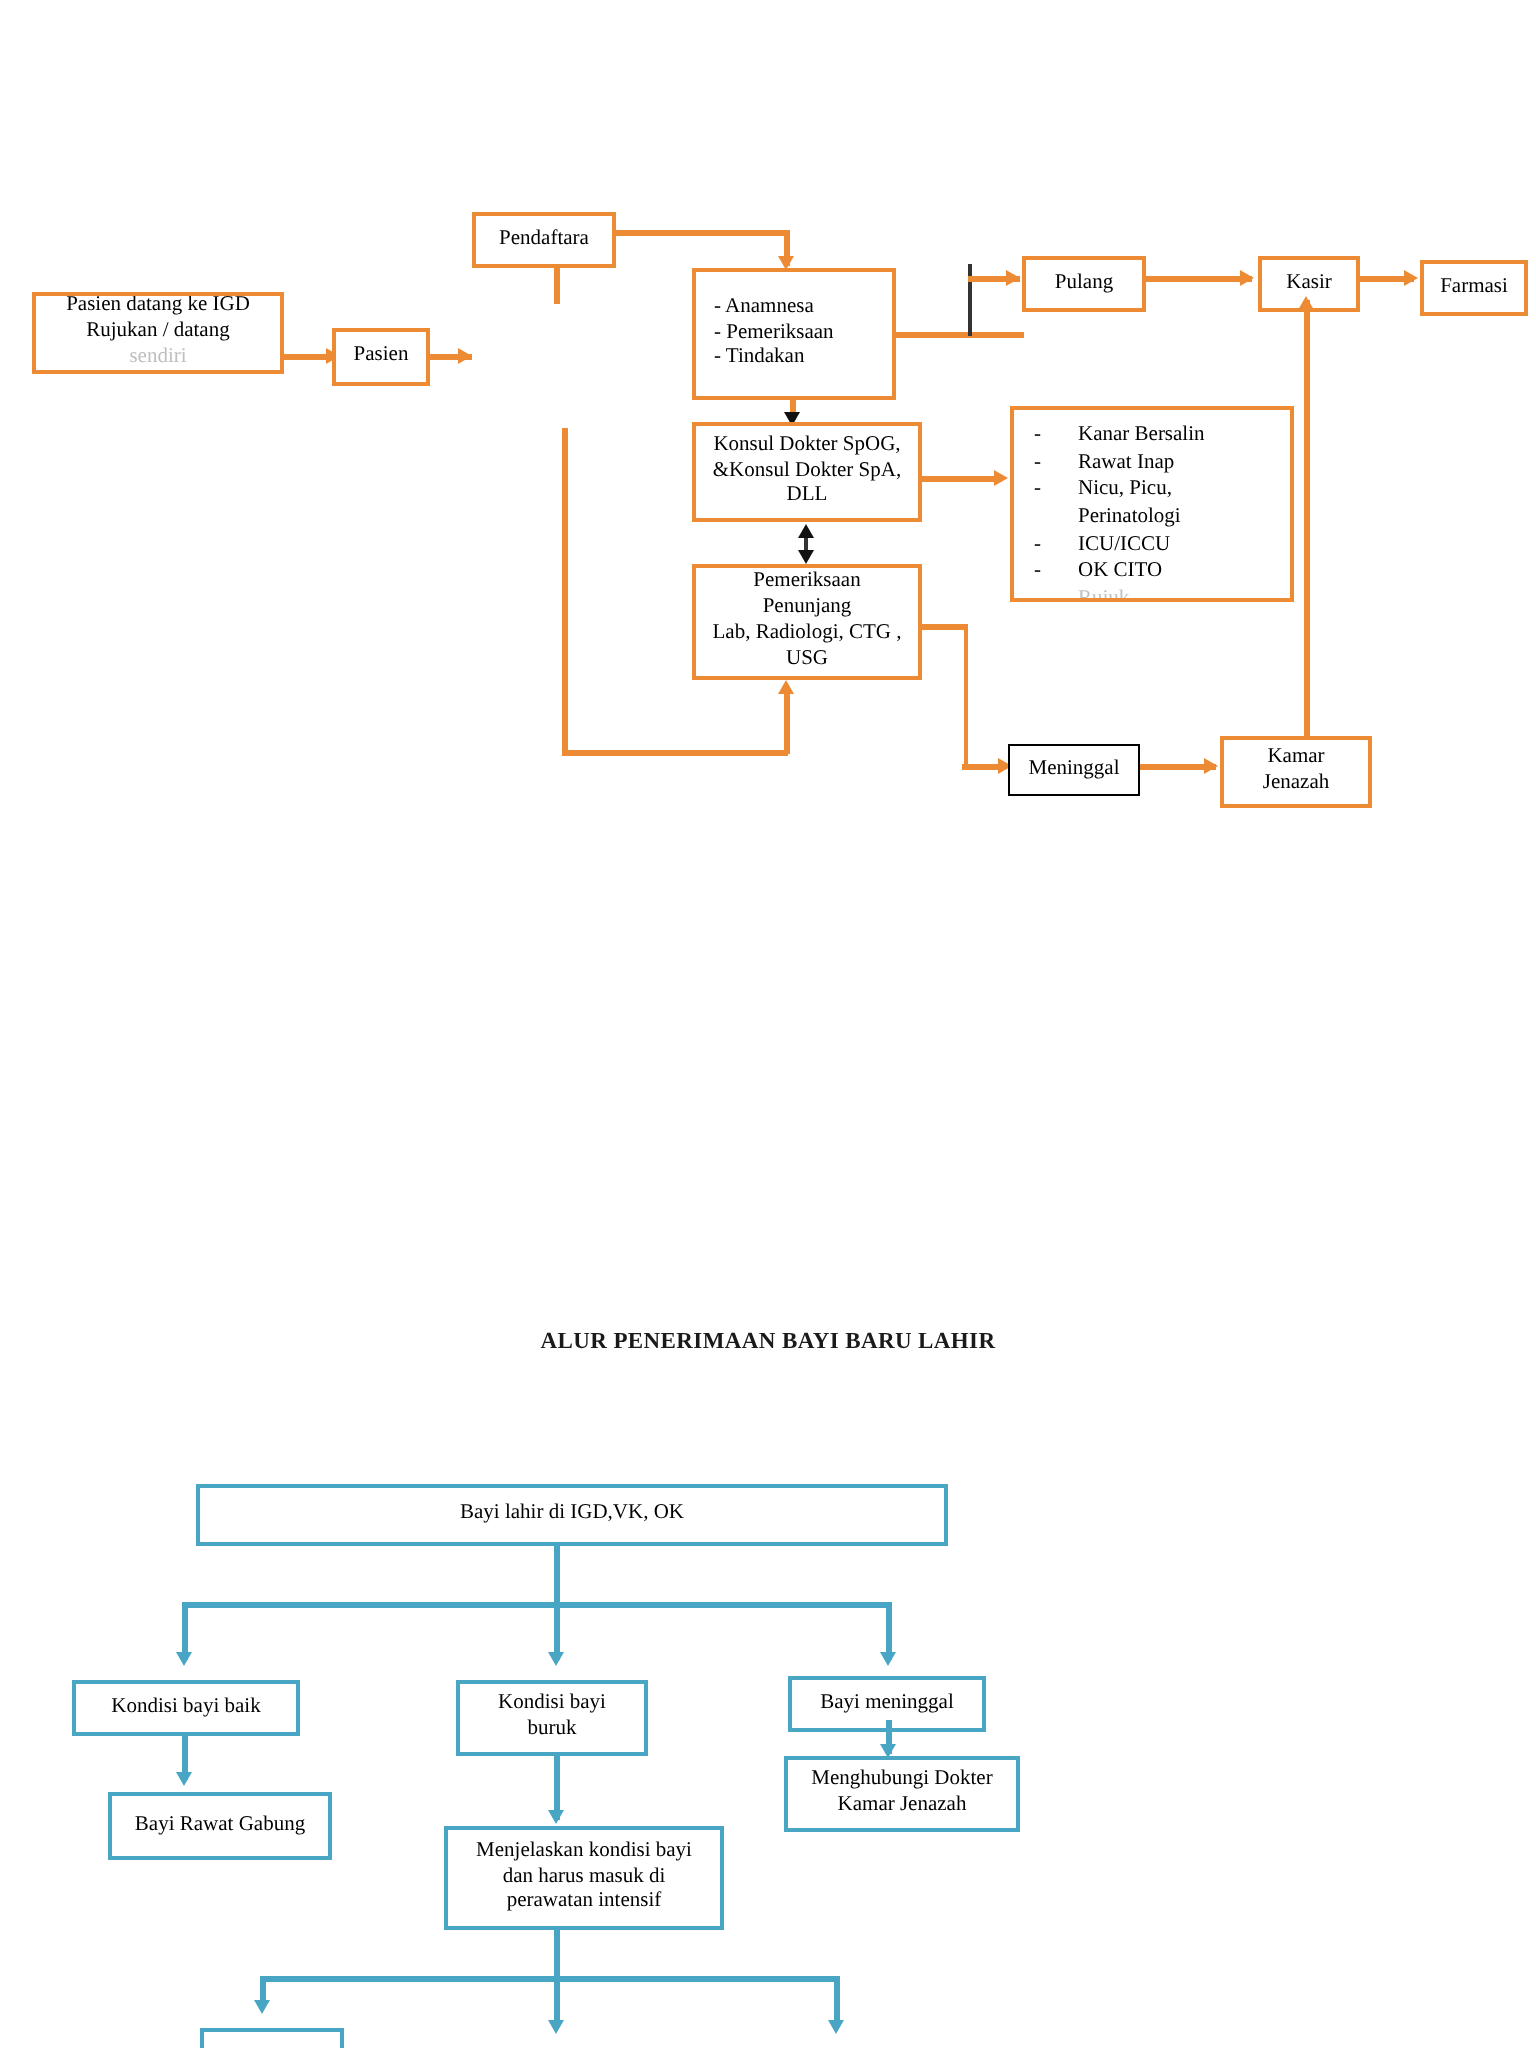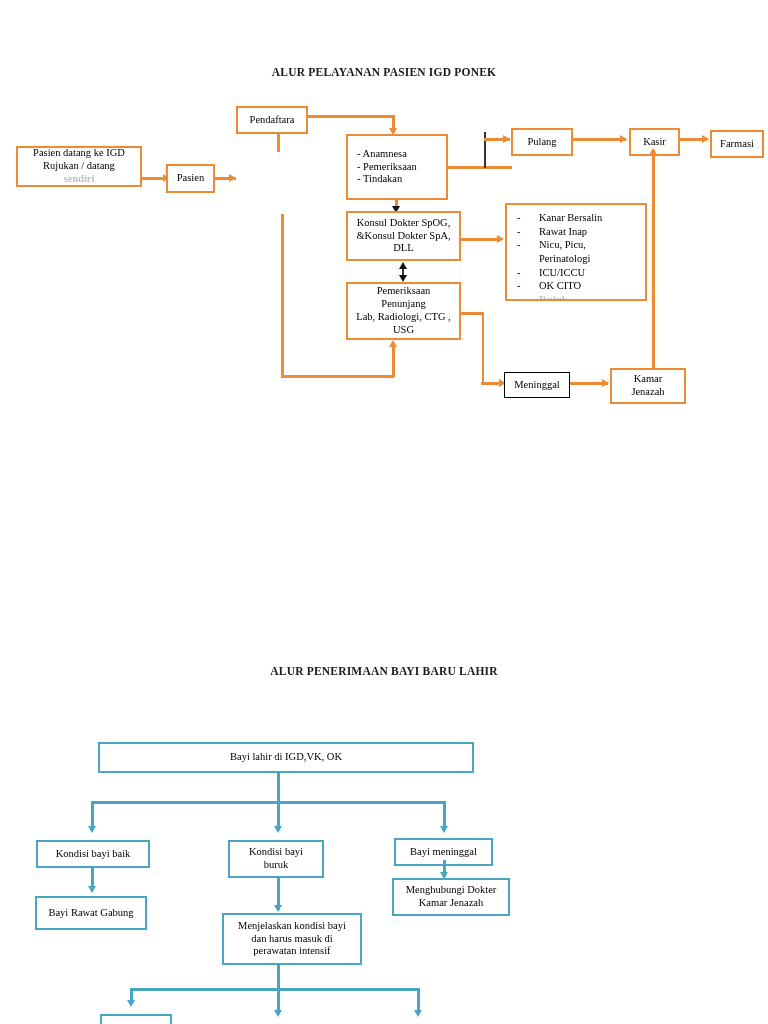--- a/index.html
+++ b/index.html
@@ -112,29 +112,27 @@
     border-right: 4.5px solid transparent;
     border-bottom: 7px solid #ED8B34;
   }
   .arrow.down.blue { border-top-color: #48A6C4; }
   .arrow.down.black { border-top-color: #111111; }
   .arrow.up.black { border-bottom-color: #111111; }
   .clipline {
     font-size: 10.5px;
     color: #8a8a8a;
     opacity: 0.55;
-    font-weight: bold;
   }
 </style>
 </head>
 <body>
 
 <div class="canvas">
 
-  <div class="title" style="left:0; top:66px; width:768px;">ALUR PELAYANAN PASIEN IGD PONEK</div>
 
   <div class="node orange" style="left:16px; top:146px; width:126px; height:41px;">
     <div class="lines">
       <span>Pasien datang ke IGD</span>
       <span>Rujukan / datang</span>
       <span class="clipline">sendiri</span>
     </div>
   </div>
 
   <div class="h" style="left:142px; top:177px; width:22px;"></div>
@@ -272,21 +270,21 @@
   <div class="arrow down blue" style="left:87.5px; top:826px;"></div>
   <div class="arrow down blue" style="left:273.5px; top:826px;"></div>
   <div class="arrow down blue" style="left:439.5px; top:826px;"></div>
 
   <div class="node blue" style="left:36px; top:840px; width:114px; height:28px;">
     <span>Kondisi bayi baik</span>
   </div>
   <div class="v blue" style="left:91px; top:868px; height:22px;"></div>
   <div class="arrow down blue" style="left:87.5px; top:886px;"></div>
 
-  <div class="node blue" style="left:35px; top:896px; width:112px; height:34px;">
+  <div class="node blue" style="left:54px; top:896px; width:112px; height:34px;">
     <span>Bayi Rawat Gabung</span>
   </div>
 
   <div class="node blue" style="left:228px; top:840px; width:96px; height:38px;">
     <div class="lines">
       <span>Kondisi bayi</span>
       <span>buruk</span>
     </div>
   </div>
   <div class="v blue" style="left:277px; top:878px; height:32px;"></div>

